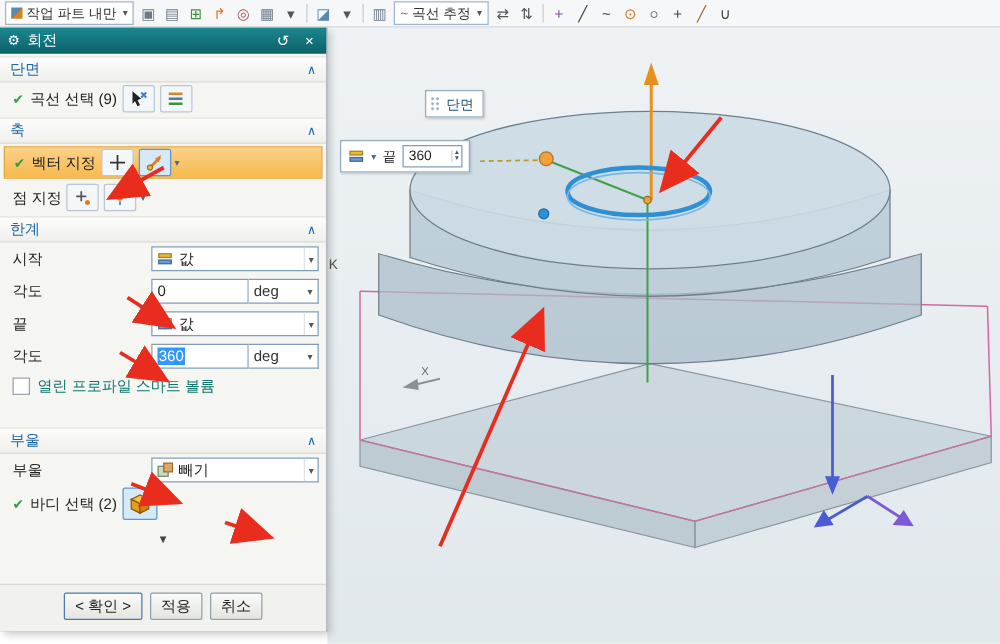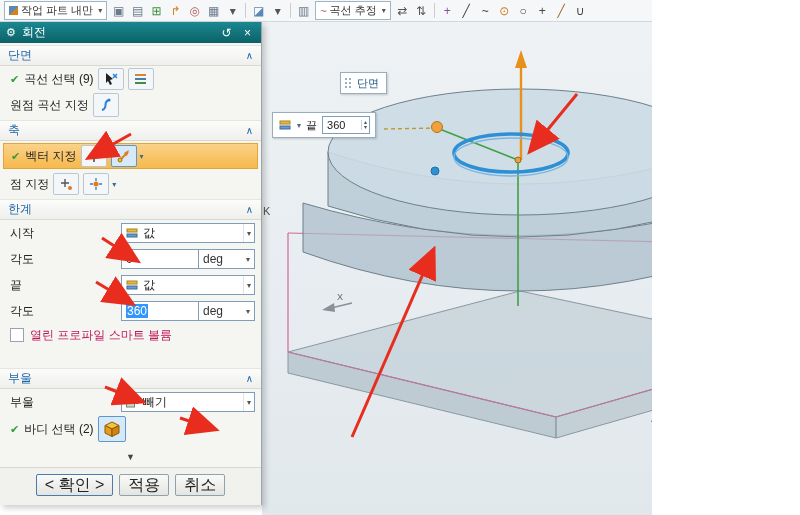--- a/index.html
+++ b/index.html
@@ -1,16 +1,16 @@
 <!DOCTYPE html>
 <html><head>
 <meta charset="utf-8">
 <style>
   html,body{margin:0;padding:0;background:#fff}
-  #app{position:relative;width:652px;height:515px;overflow:hidden;background:#fff;
+  #app{position:relative;width:800px;height:515px;overflow:hidden;background:#fff;
        font-family:"Liberation Sans",sans-serif;-webkit-font-smoothing:antialiased}
 
   
   .toolbar{position:absolute;left:0;top:0;width:800px;height:22px;background:#f6f7f8;
            border-bottom:1px solid #d3d8dc;display:flex;align-items:center;gap:2px;
            padding:0 4px;box-sizing:border-box;z-index:5}
   .tb-combo{display:flex;align-items:center;gap:3px;height:17px;border:1px solid #9fb6c9;
             background:#fff;padding:0 4px;font-size:11px;color:#333;white-space:nowrap}
   .tb-combo .caret{font-size:8px;color:#555;margin-left:2px}
   .tb-combo-icon{width:9px;height:9px;flex:none;display:inline-block;
@@ -64,21 +64,21 @@
   .unit .cmb-caret{border-left:none}
   .sel-text{background:#3197ff;color:#fff;padding:0 1px}
 
   .cbx{width:12px;height:12px;flex:none;border:1px solid #99a3ad;background:#fff;margin-right:6px}
   .spacer{flex:none;height:20px}
   .more-row{height:16px;flex:none;display:flex;align-items:center;justify-content:center;
             color:#444;font-size:9px;margin-top:6px}
   .dlg-buttons{margin-top:auto;display:flex;justify-content:center;gap:6px;padding:6px 0 9px;
                border-top:1px solid #d8d8d2;background:#f1f1ed}
   .btn-std{height:20px;padding:0 8px;border:1px solid #90a0ac;border-radius:2px;
-           background:linear-gradient(#fafaf8,#e4e4e0);font-size:16px;color:#222;
+           background:linear-gradient(#fafaf8,#e4e4e0);font-size:12px;color:#222;
            display:flex;align-items:center;cursor:pointer}
   .btn-std.primary{border-color:#4a7ab0}
 
   
   .viewport{position:absolute;left:262px;top:22px;width:538px;height:493px;background:#e9eef2}
   .viewport svg.scene{position:absolute;left:0;top:0}
   .float-label{position:absolute;left:78px;top:50px;height:20px;background:#fff;
                border:1px solid #98aebe;box-shadow:1px 1px 2px rgba(0,0,0,.18);display:flex;
                align-items:center;gap:5px;padding:0 7px 0 3px;font-size:11px;color:#1a4f7a}
   .grip{width:8px;height:12px;background:radial-gradient(#9ab0c0 1px,transparent 1.2px);
@@ -250,29 +250,20 @@
           </svg>
         </span>
         <span class="ib">
           <svg width="16" height="16">
             <rect x="2" y="3" width="11" height="2" fill="#d4882a"></rect>
             <rect x="2" y="7" width="11" height="2" fill="#4a7ab0"></rect>
             <rect x="2" y="11" width="11" height="2" fill="#3f8f3f"></rect>
           </svg>
         </span>
       </div>
-      <div class="row">
-        <span>원점 곡선 지정</span>
-        <span class="ib mla" style="height:24px">
-          <svg width="16" height="16">
-            <path d="M4,13 C11,11 4,5 11,3" stroke="#2f7fd4" stroke-width="2" fill="none"></path>
-            <circle cx="11" cy="3" r="1.6" fill="#2f7fd4"></circle>
-          </svg>
-        </span>
-      </div>
 
       <div class="sec-hdr">
         <span>축</span>
         <span class="sec-caret">∧</span>
       </div>
       <div class="row hlrow">
         <span class="chk">✔</span>
         <span>벡터 지정</span>
         <span class="ib mla">
           <svg width="16" height="16">
@@ -350,21 +341,21 @@
             <span class="sel-text">360</span>
           </span>
           <span class="unit">
             <span>deg</span>
             <span class="cmb-caret">▾</span>
           </span>
         </span>
       </div>
       <div class="row" style="min-height:22px">
         <span class="cbx"></span>
-        <span style="color:#be185d">열린 프로파일 스마트 볼륨</span>
+        <span style="color:#0f766e">열린 프로파일 스마트 볼륨</span>
       </div>
 
       <div class="spacer"></div>
 
       <div class="sec-hdr">
         <span>부울</span>
         <span class="sec-caret">∧</span>
       </div>
       <div class="row">
         <span>부울</span>

